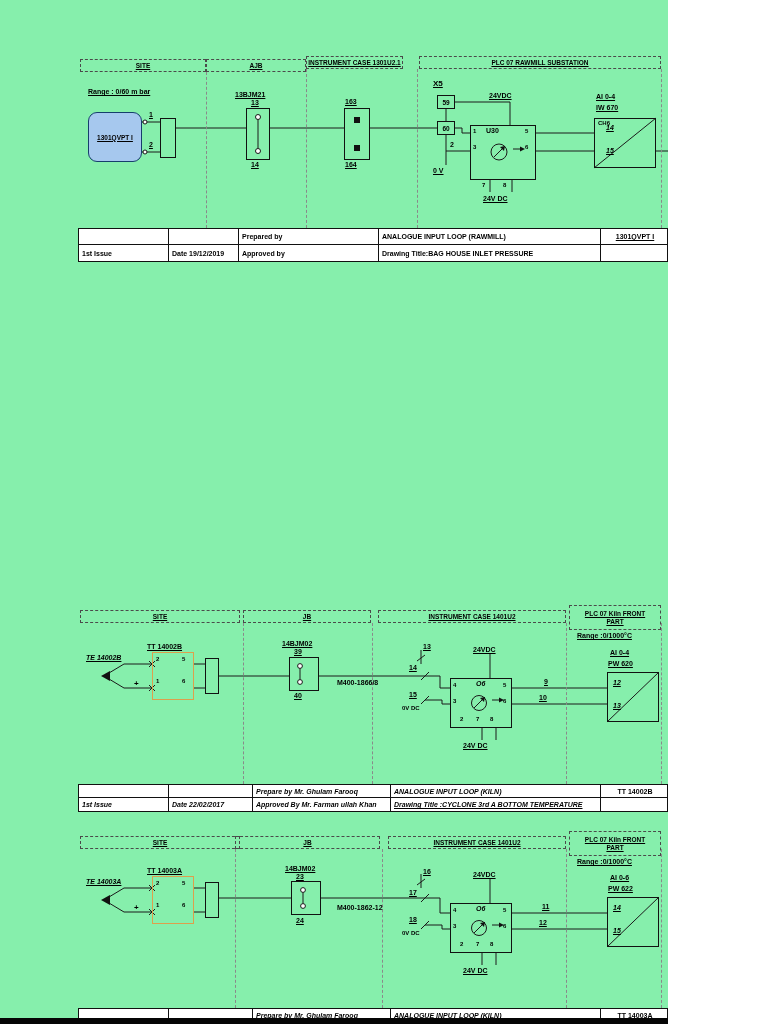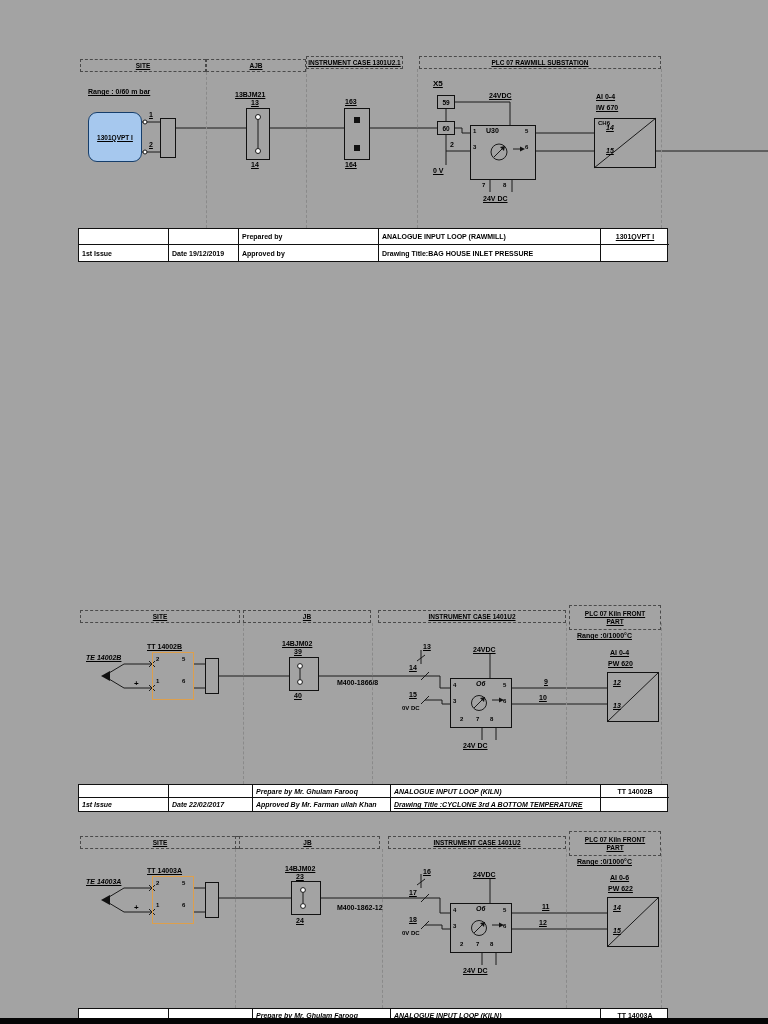--- a/index.html
+++ b/index.html
@@ -1,18 +1,18 @@
 <!DOCTYPE html>
 <html><head>
 <meta charset="utf-8">
 <style>
   * { margin:0; padding:0; box-sizing:border-box; }
   html,body { background:#ffffff; }
   body { font-family:"Liberation Sans", sans-serif; color:#000; }
-  .page { position:relative; width:768px; height:1024px; background:#a3a3a3; overflow:hidden; }
+  .page { position:relative; width:668px; height:1024px; background:#86efac; overflow:hidden; }
   .diagram { position:absolute; left:0; width:768px; }
   .lbl { position:absolute; font-size:7px; font-weight:bold; line-height:1.1; white-space:nowrap; }
   .u { text-decoration:underline; }
   .it { font-style:italic; }
   .sz8 { font-size:8px; }
   .sz6 { font-size:6px; }
   .nb { font-weight:normal; }
   .hdr { position:absolute; border:1px dashed #4a4a4a; display:flex; flex-direction:column; align-items:center; justify-content:center; font-size:6.5px; font-weight:bold; text-align:center; line-height:1.15; }
   .hdr span { text-decoration:underline; white-space:nowrap; }
   .vdash { position:absolute; width:0; border-left:1px dashed #8a8a8a; }

